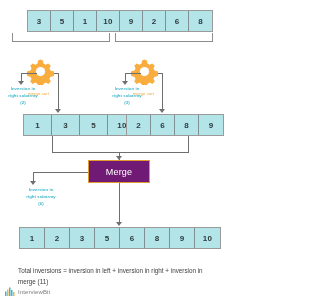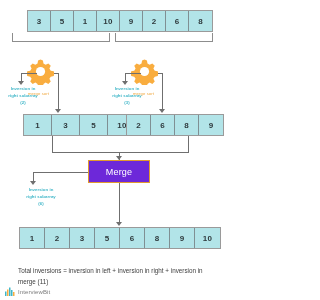--- a/index.html
+++ b/index.html
@@ -120,21 +120,21 @@
   #inv-right  { left: 110px; top: 85px; }
   #inv-merge  { left: 24px;  top: 186px; }
 
   
   #merge-box {
     position: absolute;
     left: 88px;
     top: 160px;
     width: 62px;
     height: 23px;
-    background: #6d28d9;
+    background: #701a75;
     border: 1px solid #e09a2e;
     box-sizing: border-box;
     display: flex;
     align-items: center;
     justify-content: center;
     font-size: 9px;
     color: #ffffff;
     letter-spacing: 0.2px;
   }
 

